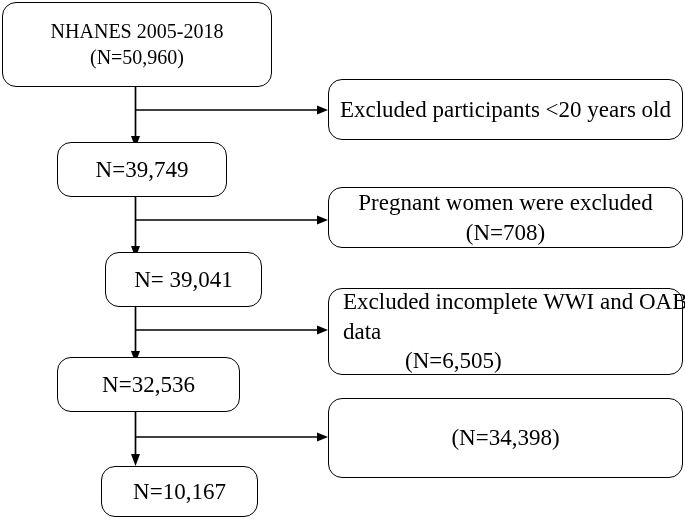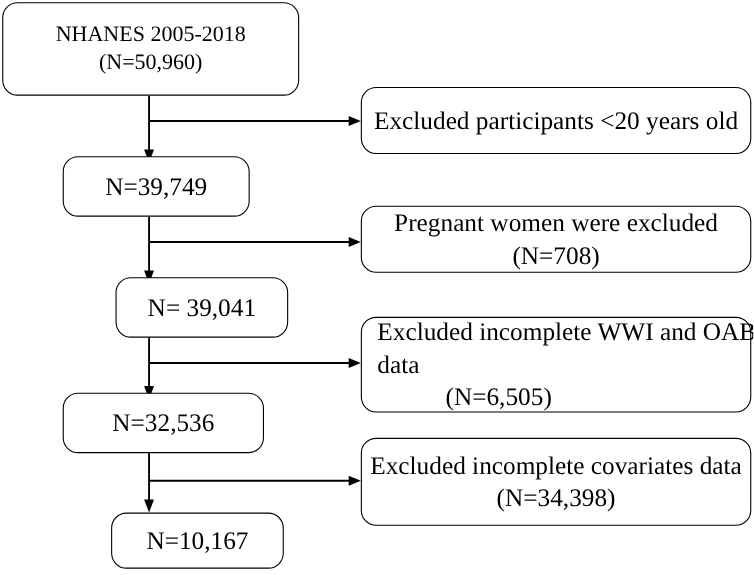--- a/index.html
+++ b/index.html
@@ -124,17 +124,16 @@
     <span class="line">(N=708)</span>
   </div>
 
   <div class="node pad-left" style="left:328px; top:288px; width:355px; height:87px;">
     <span class="line">Excluded incomplete WWI and OAB</span>
     <span class="line">data</span>
     <span class="line indent">(N=6,505)</span>
   </div>
 
   <div class="node center-text" style="left:328px; top:398px; width:355px; height:80px;">
-    <span class="line">Excluded incomplete covariates data</span>
     <span class="line">(N=34,398)</span>
   </div>
 
 </div>
 
 </body></html>

